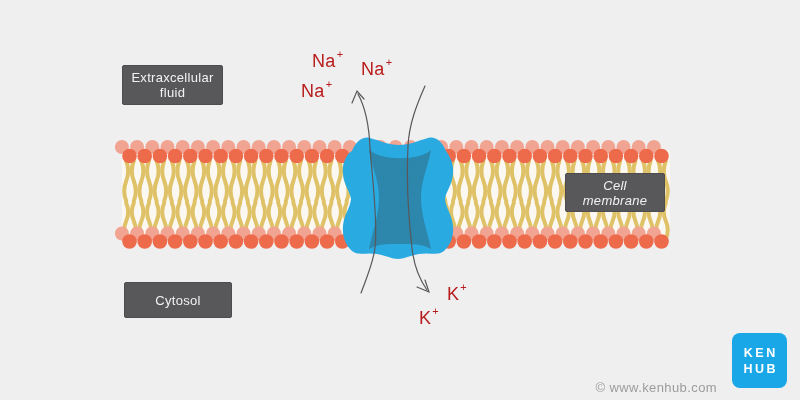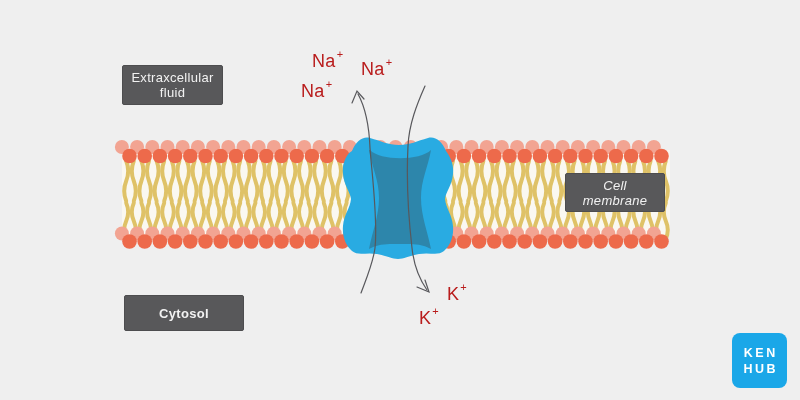--- a/index.html
+++ b/index.html
@@ -11,21 +11,21 @@
   .diagram-svg { position:absolute; left:0; top:0; }
 
   .info-box {
     position:absolute; background:#58585a; color:#f2f2f2;
     border:1px solid #4d4d4f; border-radius:2px; box-sizing:border-box;
     display:flex; flex-direction:column; align-items:center; justify-content:center;
     font-size:13px; line-height:15px; letter-spacing:.3px; text-align:center;
     z-index:3;
   }
   .box-extracellular { left:122px; top:65px;  width:101px; height:40px; }
-  .box-cytosol      { left:124px; top:295px; width:120px; height:36px;font-weight:bold; }
+  .box-cytosol      { left:124px; top:282px; width:108px; height:36px; }
   .box-membrane     { left:565px; top:173px; width:100px; height:39px;font-style:italic; }
 
   .ion {
     position:absolute; color:#b91c1c; font-size:18px; line-height:18px;
     letter-spacing:.3px; z-index:2; white-space:nowrap;
   }
   .ion sup { font-size:11px; position:relative; top:-2px; margin-left:1px; }
   .ion-na-1 { left:312px; top:47px; }
   .ion-na-2 { left:361px; top:55px; }
   .ion-na-3 { left:301px; top:77px; }
@@ -402,18 +402,19 @@
   <div class="ion ion-na-3">
     <span>Na</span><sup>+</sup>
   </div>
   <div class="ion ion-k-1">
     <span>K</span><sup>+</sup>
   </div>
   <div class="ion ion-k-2">
     <span>K</span><sup>+</sup>
   </div>
 
+  <div class="watermark">© www.kenhub.com</div>
   <div class="kenhub-logo">
     <span>KEN</span>
     <span>HUB</span>
   </div>
 
 </div>
 
 </body></html>

